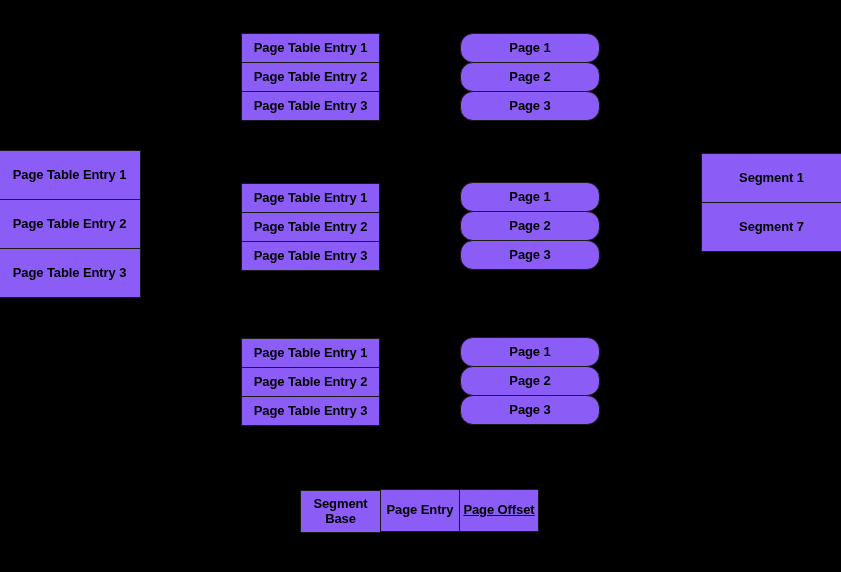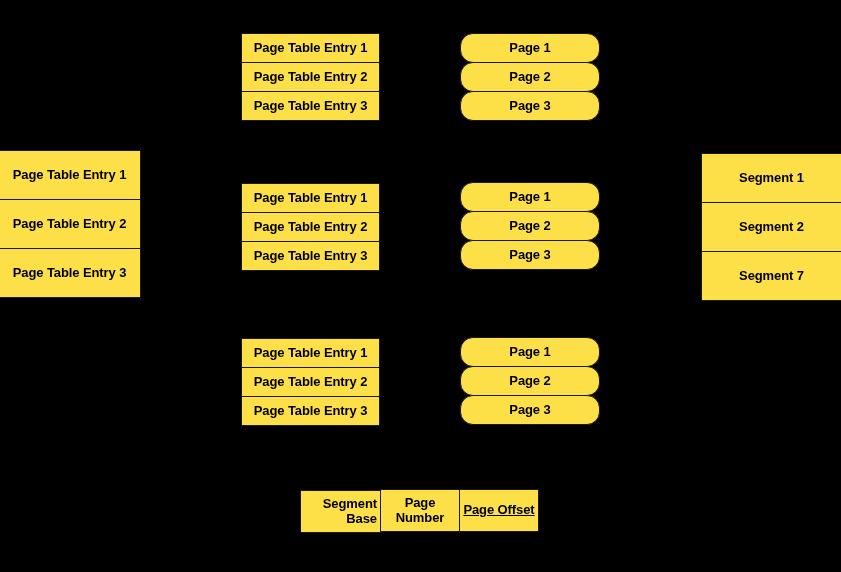--- a/index.html
+++ b/index.html
@@ -24,21 +24,21 @@
   }
 
   
   .group {
     position: absolute;
     box-sizing: border-box;
   }
 
   .cell {
     box-sizing: border-box;
-    background: #fde047;
+    background: #8b5cf6;
     border: 1px solid #1a1a14;
     color: #000000;
     font-weight: bold;
     font-size: 13px;
     line-height: 1.12;
     display: flex;
     align-items: center;
     justify-content: center;
     text-align: center;
     letter-spacing: -0.1px;
@@ -92,21 +92,21 @@
     display: flex;
     flex-direction: row;
   }
   #address-format .cell {
     height: 43px;
     font-size: 13px;
     line-height: 1.15;
     padding: 0 3px;
   }
   #address-format .cell + .cell { margin-left: -1px; }
-  .af-seg-base { width: 81px; text-align: right; }
+  .af-seg-base { width: 81px; }
   .af-page-num { width: 80px; }
   .af-page-off { width: 80px; text-decoration: underline; }
 </style>
 </head>
 <body>
 
 <div class="canvas">
 
   <div class="group" id="left-page-table">
     <div class="cell">Page Table Entry 1</div>
@@ -145,23 +145,22 @@
   </div>
 
   <div class="group page-col" id="page-col-3">
     <div class="cell">Page 1</div>
     <div class="cell">Page 2</div>
     <div class="cell">Page 3</div>
   </div>
 
   <div class="group" id="segment-table">
     <div class="cell">Segment 1</div>
-    <div class="cell">Segment 2</div>
     <div class="cell">Segment 7</div>
   </div>
 
   <div class="group" id="address-format">
     <div class="cell af-seg-base">Segment Base</div>
-    <div class="cell af-page-num">Page Number</div>
+    <div class="cell af-page-num">Page Entry</div>
     <div class="cell af-page-off">Page Offset</div>
   </div>
 
 </div>
 
 </body></html>

